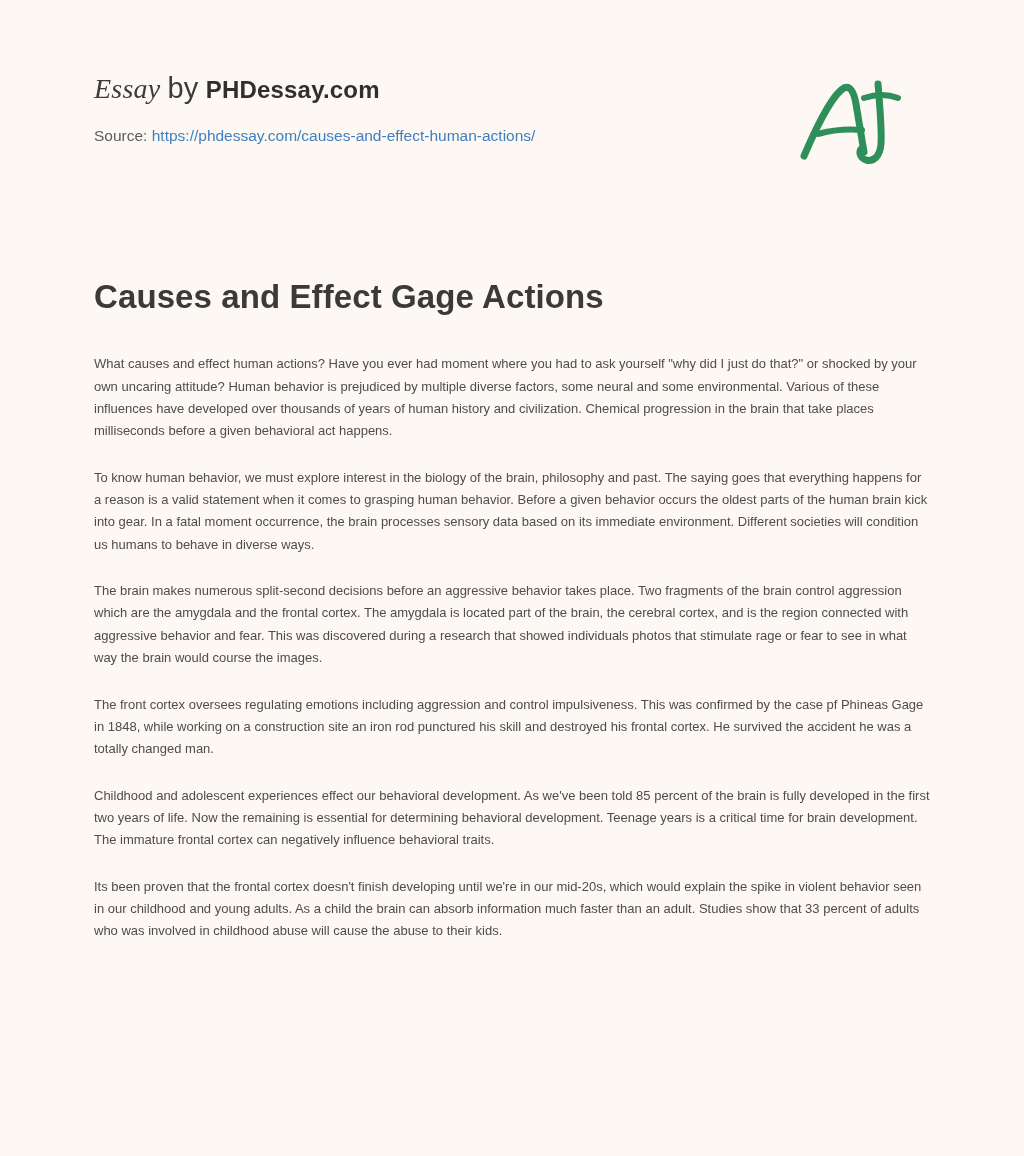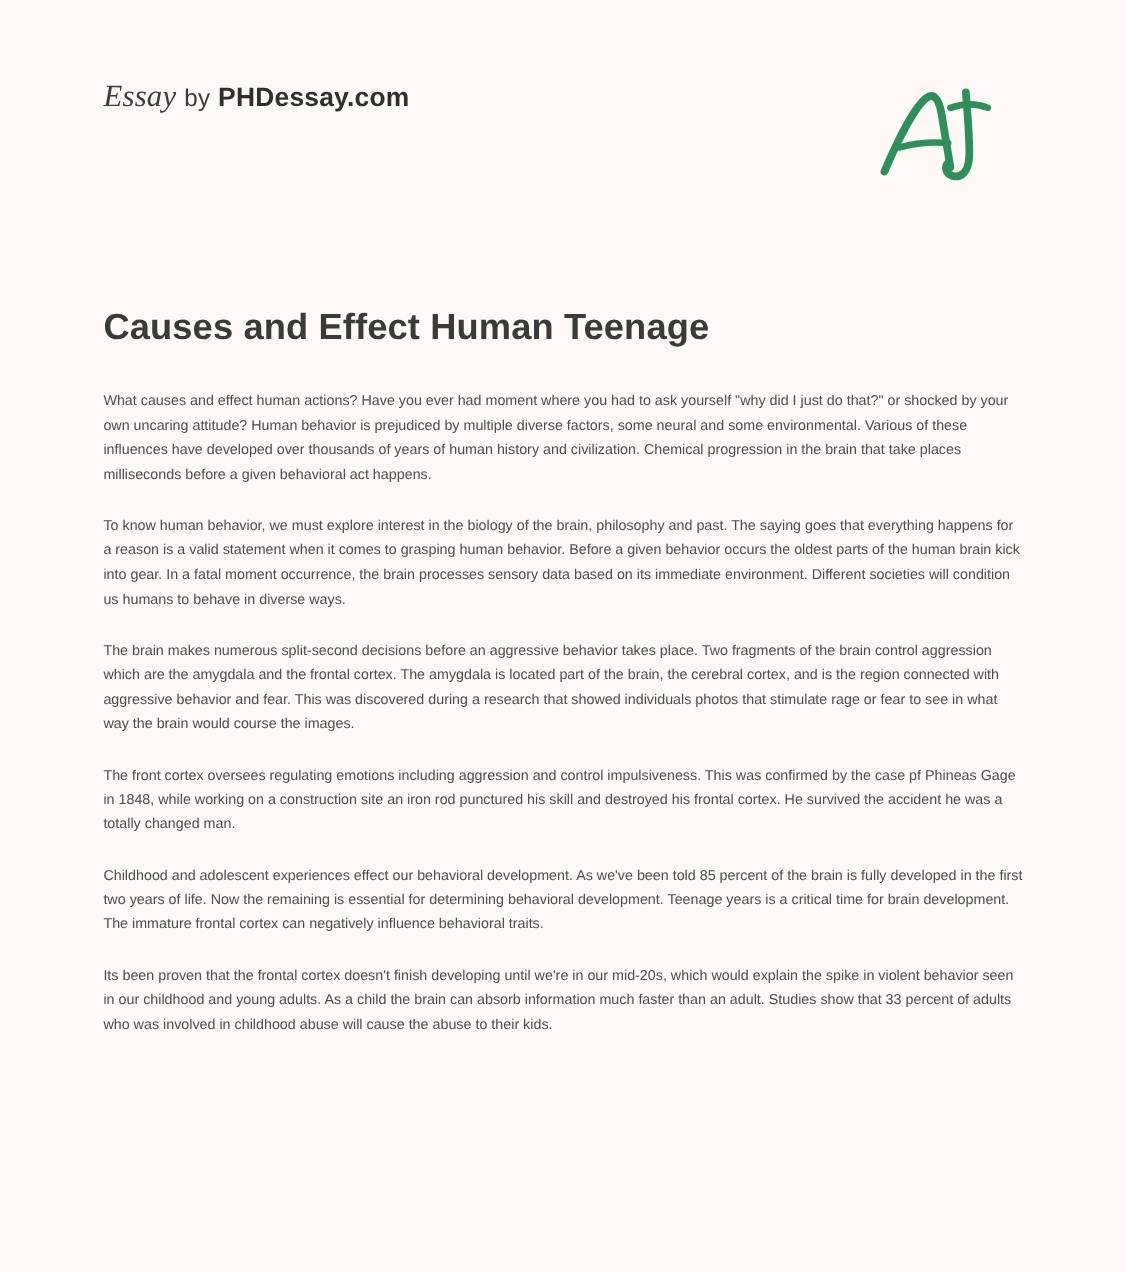--- a/index.html
+++ b/index.html
@@ -32,21 +32,21 @@
     margin: 0;
     padding-top: 8px;
   }
   .brand-essay {
     font-style: italic;
     font-family: "Liberation Serif", serif;
     font-size: 28px;
     color: #3c3c3c;
   }
   .brand-by {
-    font-size: 22px;
+    font-size: 29px;
     color: #3c3c3c;
   }
   .brand-site {
     font-weight: bold;
     font-size: 24px;
     color: #2f2f2f;
     text-align: right;
   }
   .source-line {
     margin-top: 22px;
@@ -93,32 +93,36 @@
 <body>
 
 <div class="page">
 
   <div class="header">
     <div class="brand-line">
       <span class="brand-essay">Essay</span>
       <span class="brand-by">by</span>
       <span class="brand-site">PHDessay.com</span>
     </div>
+    <div class="source-line">
+      <span class="source-label">Source:</span>
+      <a class="source-url" href="#">https://phdessay.com/causes-and-effect-human-actions/</a>
+    </div>
 
     <div class="logo">
       <svg width="120" height="100" viewBox="0 0 120 100" xmlns="http://www.w3.org/2000/svg">
         <path d="M12 82 C30 40, 44 18, 52 14 C58 11, 62 18, 64 30 C67 48, 70 66, 72 78" fill="none" stroke="#2f8f5b" stroke-width="7" stroke-linecap="round"></path>
         <path d="M26 60 C40 56, 56 55, 70 56" fill="none" stroke="#2f8f5b" stroke-width="6" stroke-linecap="round"></path>
         <path d="M86 10 C88 34, 90 56, 89 70 C88 82, 82 88, 74 86 C68 84, 66 78, 70 74" fill="none" stroke="#2f8f5b" stroke-width="7" stroke-linecap="round"></path>
         <path d="M72 24 C84 20, 96 20, 106 24" fill="none" stroke="#2f8f5b" stroke-width="6" stroke-linecap="round"></path>
       </svg>
     </div>
   </div>
 
-  <h1 class="title">Causes and Effect Human Teenage</h1>
+  <h1 class="title">Causes and Effect Gage Actions</h1>
 
   <div class="body-copy">
     <p>What causes and effect human actions? Have you ever had moment where you had to ask yourself "why did I just do that?" or shocked by your own uncaring attitude? Human behavior is prejudiced by multiple diverse factors, some neural and some environmental. Various of these influences have developed over thousands of years of human history and civilization. Chemical progression in the brain that take places milliseconds before a given behavioral act happens.</p>
     <p>To know human behavior, we must explore interest in the biology of the brain, philosophy and past. The saying goes that everything happens for a reason is a valid statement when it comes to grasping human behavior. Before a given behavior occurs the oldest parts of the human brain kick into gear. In a fatal moment occurrence, the brain processes sensory data based on its immediate environment. Different societies will condition us humans to behave in diverse ways.</p>
     <p>The brain makes numerous split-second decisions before an aggressive behavior takes place. Two fragments of the brain control aggression which are the amygdala and the frontal cortex. The amygdala is located part of the brain, the cerebral cortex, and is the region connected with aggressive behavior and fear. This was discovered during a research that showed individuals photos that stimulate rage or fear to see in what way the brain would course the images.</p>
     <p>The front cortex oversees regulating emotions including aggression and control impulsiveness. This was confirmed by the case pf Phineas Gage in 1848, while working on a construction site an iron rod punctured his skill and destroyed his frontal cortex. He survived the accident he was a totally changed man.</p>
     <p>Childhood and adolescent experiences effect our behavioral development. As we've been told 85 percent of the brain is fully developed in the first two years of life. Now the remaining is essential for determining behavioral development. Teenage years is a critical time for brain development. The immature frontal cortex can negatively influence behavioral traits.</p>
     <p>Its been proven that the frontal cortex doesn't finish developing until we're in our mid-20s, which would explain the spike in violent behavior seen in our childhood and young adults. As a child the brain can absorb information much faster than an adult. Studies show that 33 percent of adults who was involved in childhood abuse will cause the abuse to their kids.</p>
 
   </div>

